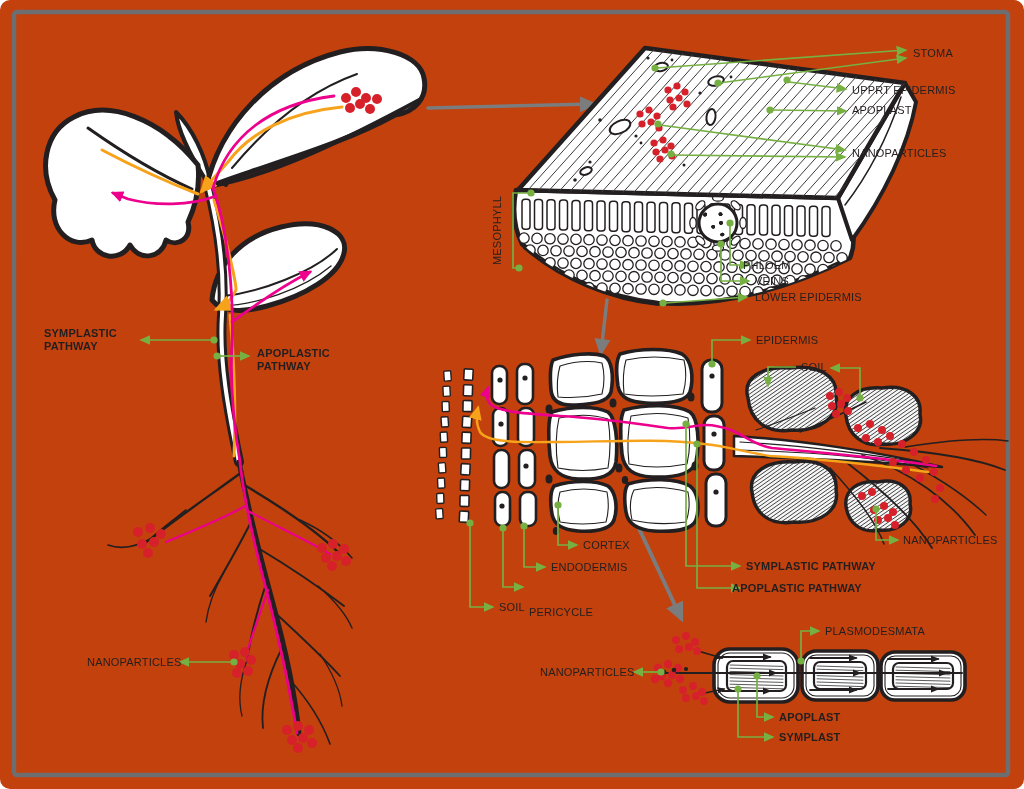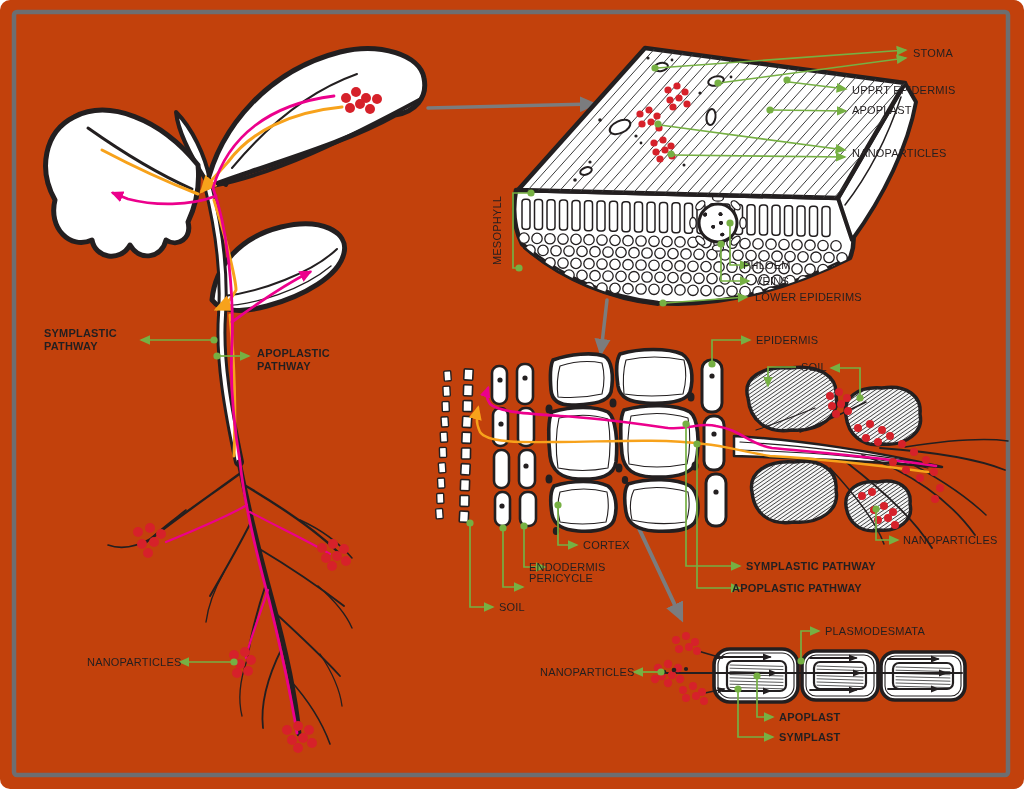--- a/index.html
+++ b/index.html
@@ -941,38 +941,38 @@
 </g>
 </svg>
 
 <div class="lbl" style="left:913px;top:47px">STOMA</div>
 <div class="lbl" style="left:852px;top:84px">UPPRT EPIDERMIS</div>
 <div class="lbl" style="left:852px;top:104px">APOPLAST</div>
 <div class="lbl" style="left:852px;top:147px">NANOPARTICLES</div>
 <div class="lbl vert" style="left:455px;top:224px">MESOPHYLL</div>
 <div class="lbl" style="left:743px;top:259px">PHLOEM</div>
 <div class="lbl" style="left:755px;top:275px">VEINS</div>
-<div class="lbl" style="left:755px;top:291px">LOWER EPIDERIMS</div>
+<div class="lbl" style="left:755px;top:291px">LOWER EPIDERMIS</div>
 
 <div class="lbl b ra" style="left:44px;top:327px;width:90px">
   <span>SYMPLASTIC</span>
   <span>PATHWAY</span>
 </div>
 <div class="lbl b" style="left:257px;top:347px">
   <span>APOPLASTIC</span>
   <span>PATHWAY</span>
 </div>
 <div class="lbl" style="left:87px;top:656px">NANOPARTICLES</div>
 
 <div class="lbl" style="left:756px;top:334px">EPIDERMIS</div>
 <div class="lbl" style="left:801px;top:361px">SOIL</div>
 <div class="lbl" style="left:903px;top:534px">NANOPARTICLES</div>
 <div class="lbl" style="left:583px;top:539px">CORTEX</div>
-<div class="lbl" style="left:529px;top:561px">ENDODERMIS</div>
-<div class="lbl" style="left:529px;top:572px">PERICYCLE</div>
+<div class="lbl" style="left:551px;top:561px">ENDODERMIS</div>
+<div class="lbl" style="left:529px;top:606px">PERICYCLE</div>
 <div class="lbl" style="left:499px;top:601px">SOIL</div>
 <div class="lbl b" style="left:746px;top:560px">SYMPLASTIC PATHWAY</div>
 <div class="lbl b" style="left:732px;top:582px">APOPLASTIC PATHWAY</div>
 
 <div class="lbl" style="left:825px;top:625px">PLASMODESMATA</div>
 <div class="lbl" style="left:540px;top:666px">NANOPARTICLES</div>
 <div class="lbl b" style="left:779px;top:711px">APOPLAST</div>
 <div class="lbl b" style="left:779px;top:731px">SYMPLAST</div>
 </div>
 

